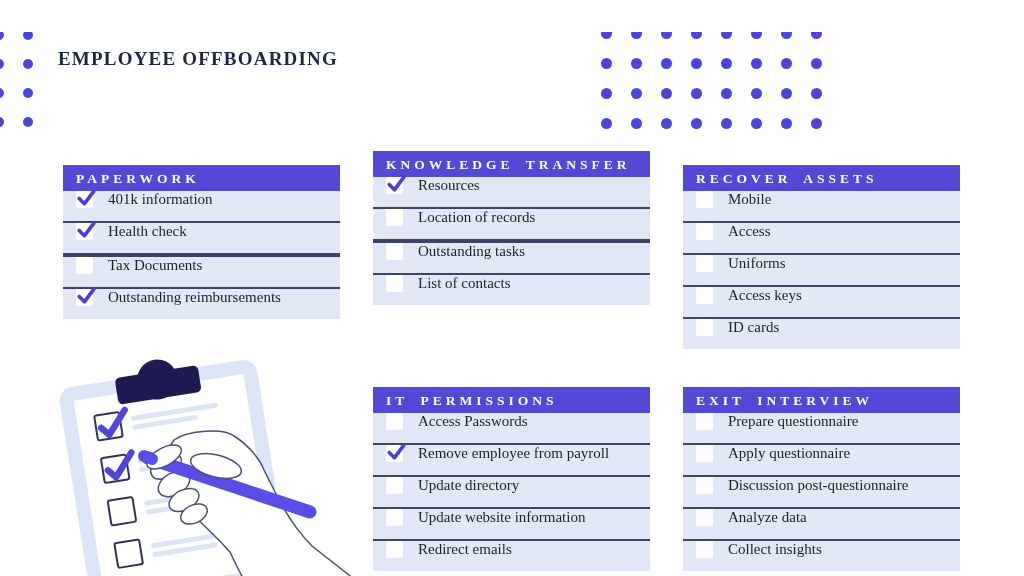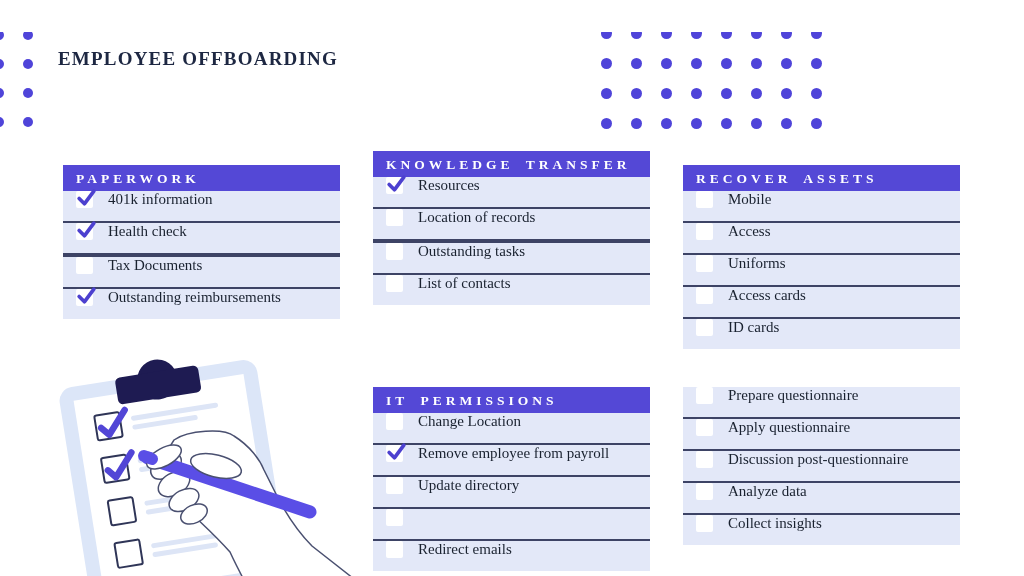--- a/index.html
+++ b/index.html
@@ -171,62 +171,64 @@
           <span class="row-label">Access</span>
         </div>
         <div class="sep"></div>
         <div class="row">
           <span class="checkbox"></span>
           <span class="row-label">Uniforms</span>
         </div>
         <div class="sep"></div>
         <div class="row">
           <span class="checkbox"></span>
-          <span class="row-label">Access cards</span>
+          <span class="row-label">Access keys</span>
         </div>
         <div class="sep"></div>
         <div class="row">
           <span class="checkbox"></span>
           <span class="row-label">ID cards</span>
         </div>
       </div>
   </div>
   <div class="card" style="left:373px;top:355px">
     <div class="card-header">IT PERMISSIONS</div>
     <div>
         <div class="row">
           <span class="checkbox"></span>
-          <span class="row-label">Change Location</span>
+          <span class="row-label">Access Passwords</span>
         </div>
         <div class="sep"></div>
         <div class="row">
           <span class="checkbox">
             <svg viewBox="0 0 20 20">
               <path d="M3 11 L8 16 L17 4" fill="none" stroke="currentColor" stroke-width="3.5" stroke-linecap="round" stroke-linejoin="round"></path>
             </svg>
           </span>
           <span class="row-label">Remove employee from payroll</span>
         </div>
         <div class="sep"></div>
         <div class="row">
           <span class="checkbox"></span>
           <span class="row-label">Update directory</span>
         </div>
         <div class="sep"></div>
         <div class="row">
           <span class="checkbox"></span>
+          <span class="row-label">Update website information</span>
         </div>
         <div class="sep"></div>
         <div class="row">
           <span class="checkbox"></span>
           <span class="row-label">Redirect emails</span>
         </div>
       </div>
   </div>
   <div class="card" style="left:683px;top:355px">
+    <div class="card-header">EXIT INTERVIEW</div>
     <div>
         <div class="row">
           <span class="checkbox"></span>
           <span class="row-label">Prepare questionnaire</span>
         </div>
         <div class="sep"></div>
         <div class="row">
           <span class="checkbox"></span>
           <span class="row-label">Apply questionnaire</span>
         </div>

